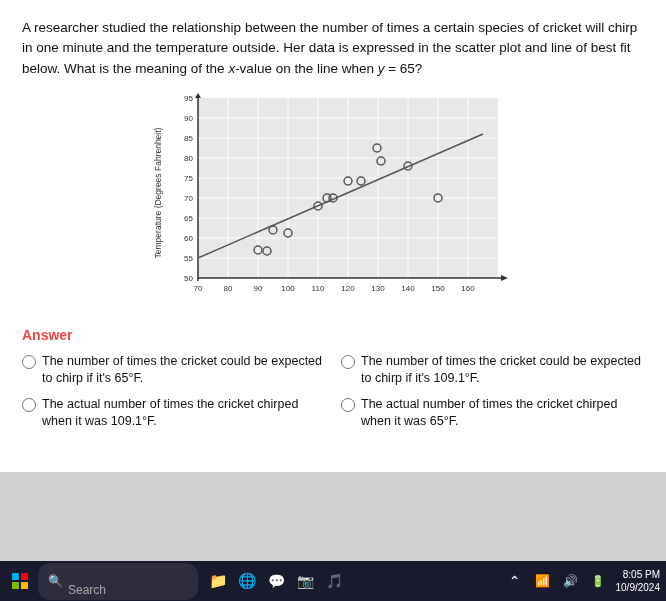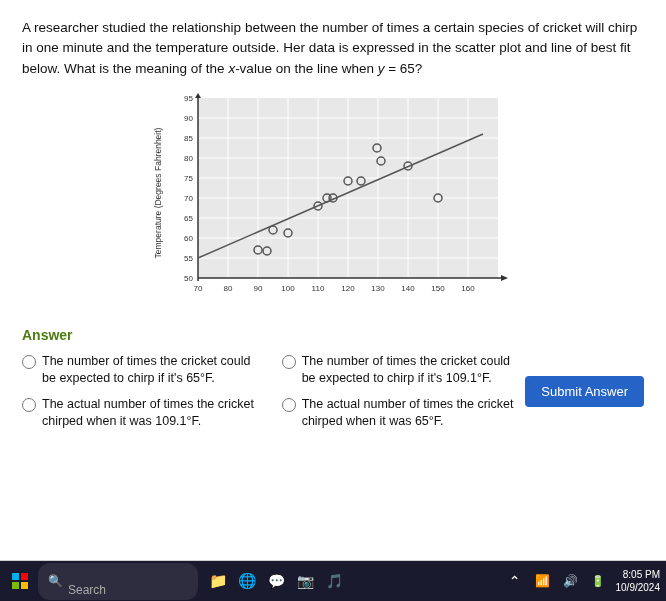--- a/index.html
+++ b/index.html
@@ -7,21 +7,21 @@
       font-family: Arial, sans-serif;
       background: #d0d0d0;
       width: 666px;
       height: 601px;
       overflow: hidden;
       position: relative;
     }
     .main-content {
       background: white;
       width: 666px;
-      height: 560px;
+      height: 472px;
       padding: 18px 22px 10px 22px;
       position: relative;
     }
     .question-text {
       font-size: 13.5px;
       line-height: 1.5;
       color: #111;
       margin-bottom: 14px;
     }
     .chart-area {
@@ -43,21 +43,21 @@
       font-size: 12px;
       color: #222;
       margin-top: 2px;
     }
     .answer-section {
       margin-top: 14px;
     }
     .answer-label {
       font-size: 14px;
       font-weight: bold;
-      color: #4d7c0f;
+      color: #ef4444;
       margin-bottom: 10px;
     }
     .options-grid {
       display: grid;
       grid-template-columns: 1fr 1fr;
       gap: 8px 16px;
       align-items: start;
     }
     .option-row {
       display: flex;
@@ -288,21 +288,20 @@
           <input type="radio" name="answer" class="option-radio" style="">
           <span class="option-text">The actual number of times the cricket chirped when it was 109.1°F.</span>
         </div>
 
         <div class="option-row">
           <input type="radio" name="answer" class="option-radio" style="">
           <span class="option-text">The actual number of times the cricket chirped when it was 65°F.</span>
         </div>
       </div>
 
-      <button class="submit-btn">Submit Answer</button>
     </div>
   </div>
 </div>
 
 <div class="taskbar">
   <div class="taskbar-start">
     <svg viewBox="0 0 20 20" fill="white" xmlns="http://www.w3.org/2000/svg">
       <rect x="2" y="2" width="7" height="7" fill="#00adef"></rect>
       <rect x="11" y="2" width="7" height="7" fill="#ff0000"></rect>
       <rect x="2" y="11" width="7" height="7" fill="#7db900"></rect>

